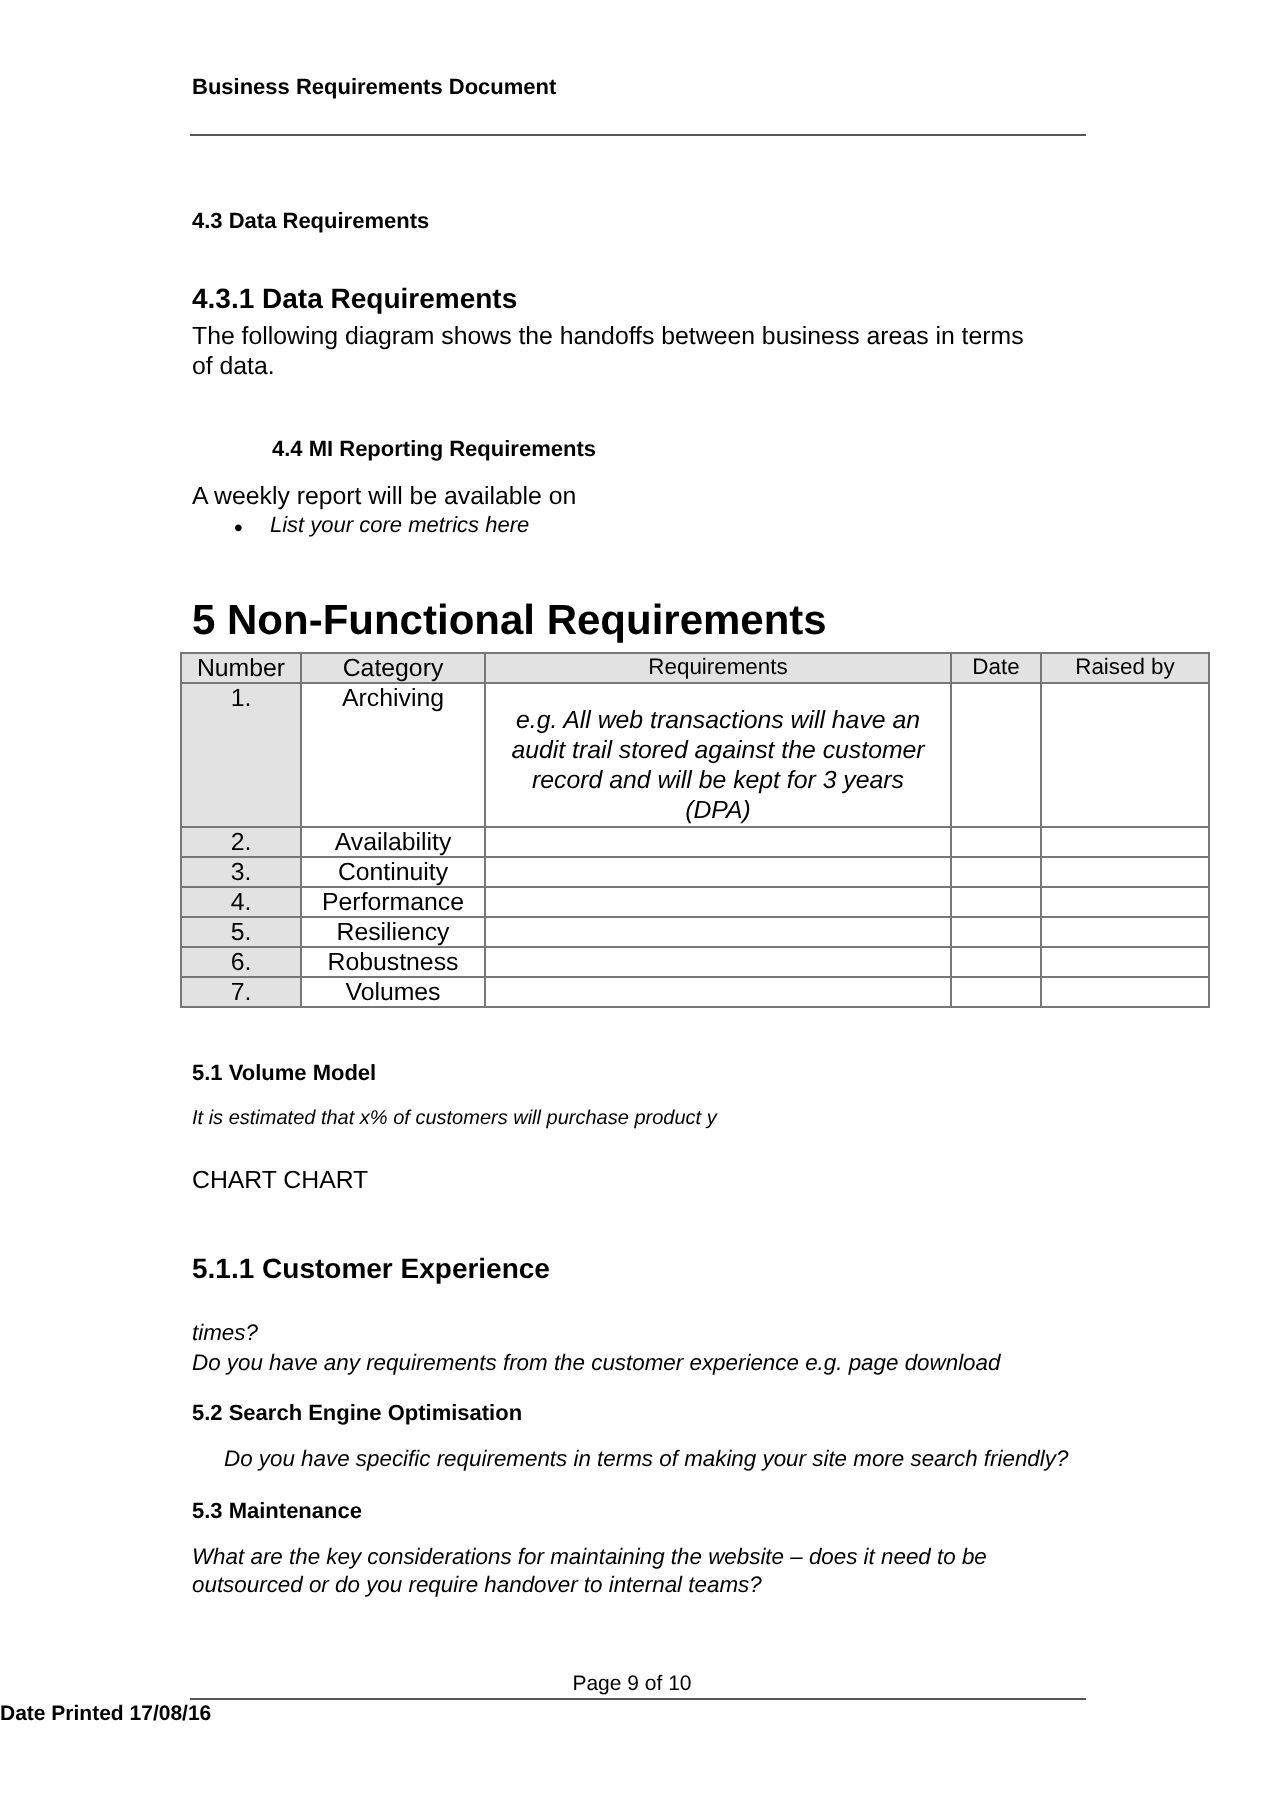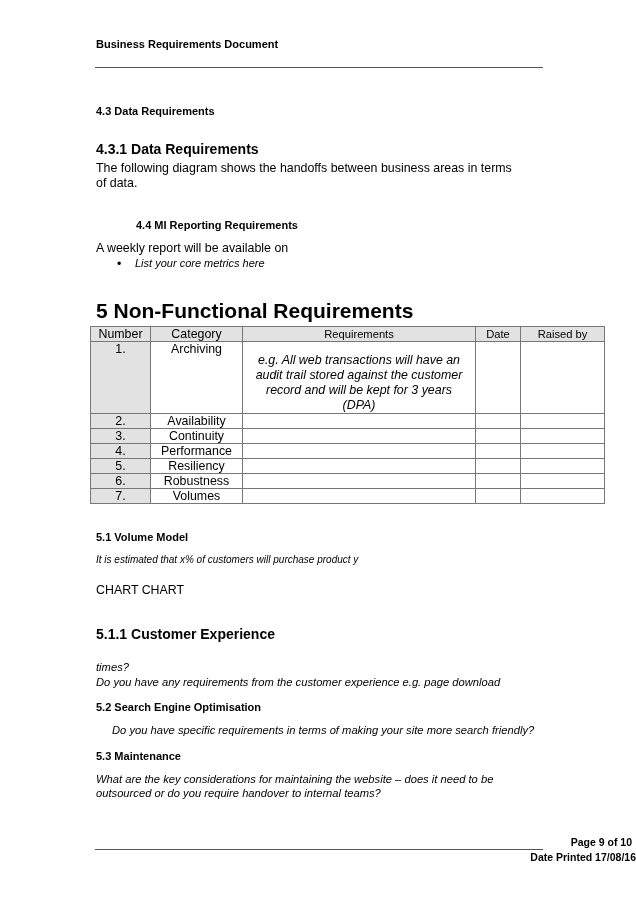--- a/index.html
+++ b/index.html
@@ -15,23 +15,23 @@
   .pi2 { font-size: 10px; font-style: italic; }
   table.nfr { position: absolute; left: 90px; top: 326px; width: 514px; border-collapse: collapse; font-size: 12.4px; table-layout: fixed; }
   table.nfr td, table.nfr th { border: 1px solid #777; padding: 0 5px; vertical-align: top; font-weight: normal; text-align: center; line-height: 14px; height: 14px; }
   table.nfr th { background: #e2e2e2; }
   table.nfr th.small { font-size: 11.2px; }
   table.nfr th.center, table.nfr td.center { text-align: center; }
   table.nfr td.num { background: #e2e2e2; text-align: center; }
   table.nfr td.req-text { font-style: italic; line-height: 15px; padding-top: 11px; }
   .bullet { left: 117px; top: 257px; font-size: 12.4px; }
   .bullet-text { left: 135px; top: 257px; font-size: 11px; font-style: italic; }
-  .ftr-page { left: 0; width: 632px; top: 836px; text-align: right; font-size: 10.5px; font-weight: bold; }
+  .ftr-page { left: 0; width: 632px; top: 836px; text-align: center; font-size: 10.5px; }
   .ftr-rule { left: 95px; top: 849px; width: 448px; border-top: 1px solid #555; }
-  .ftr-date { left: 0; width: 636px; top: 851px; text-align: right; font-size: 10.5px; font-weight: bold; }
+  .ftr-date { left: 0; width: 636px; top: 851px; text-align: left; font-size: 10.5px; font-weight: bold; }
 </style>
 </head>
 <body>
 
 <div class="abs hdr-title">Business Requirements Document</div>
 <div class="abs hdr-rule"></div>
 
 <div class="abs h2" style="left:96px; top:105px;">4.3 Data Requirements</div>
 
 <div class="abs h3" style="left:96px; top:141px;">4.3.1 Data Requirements</div>

